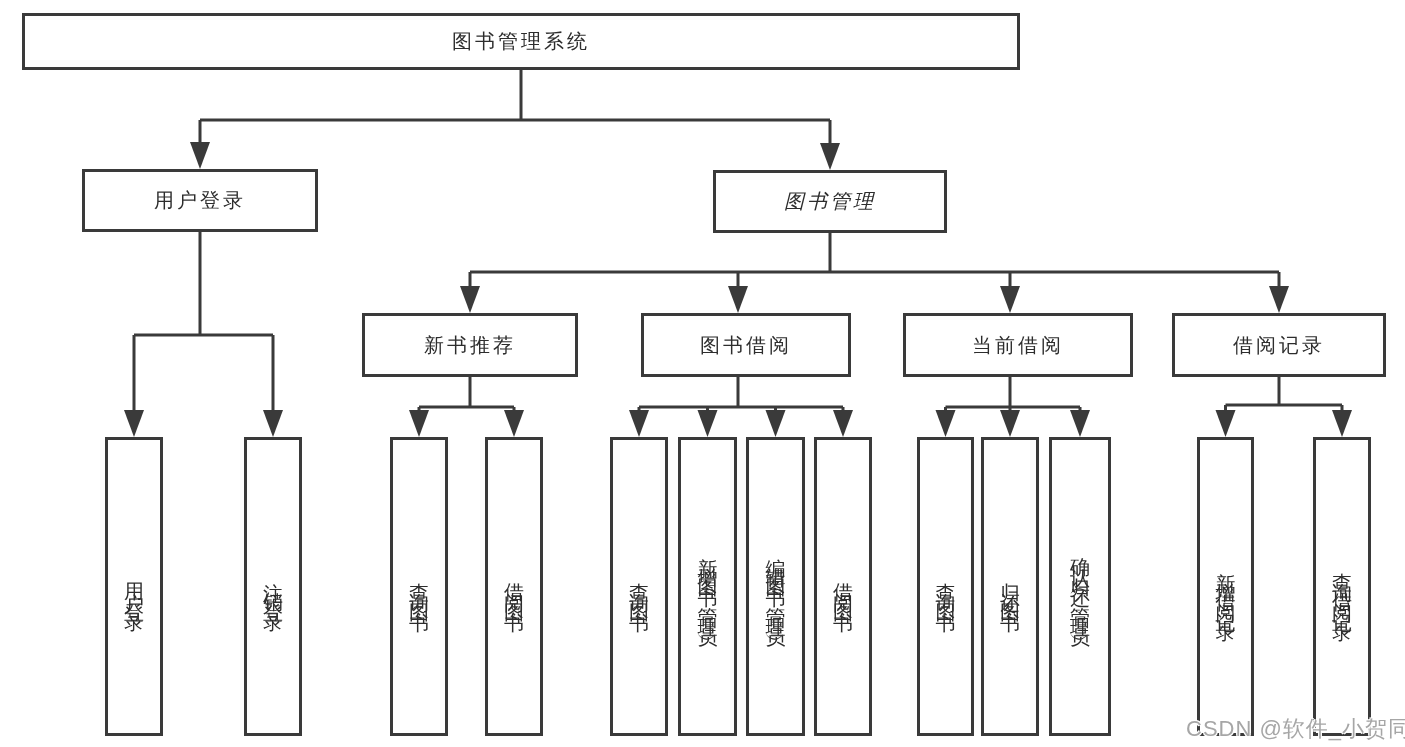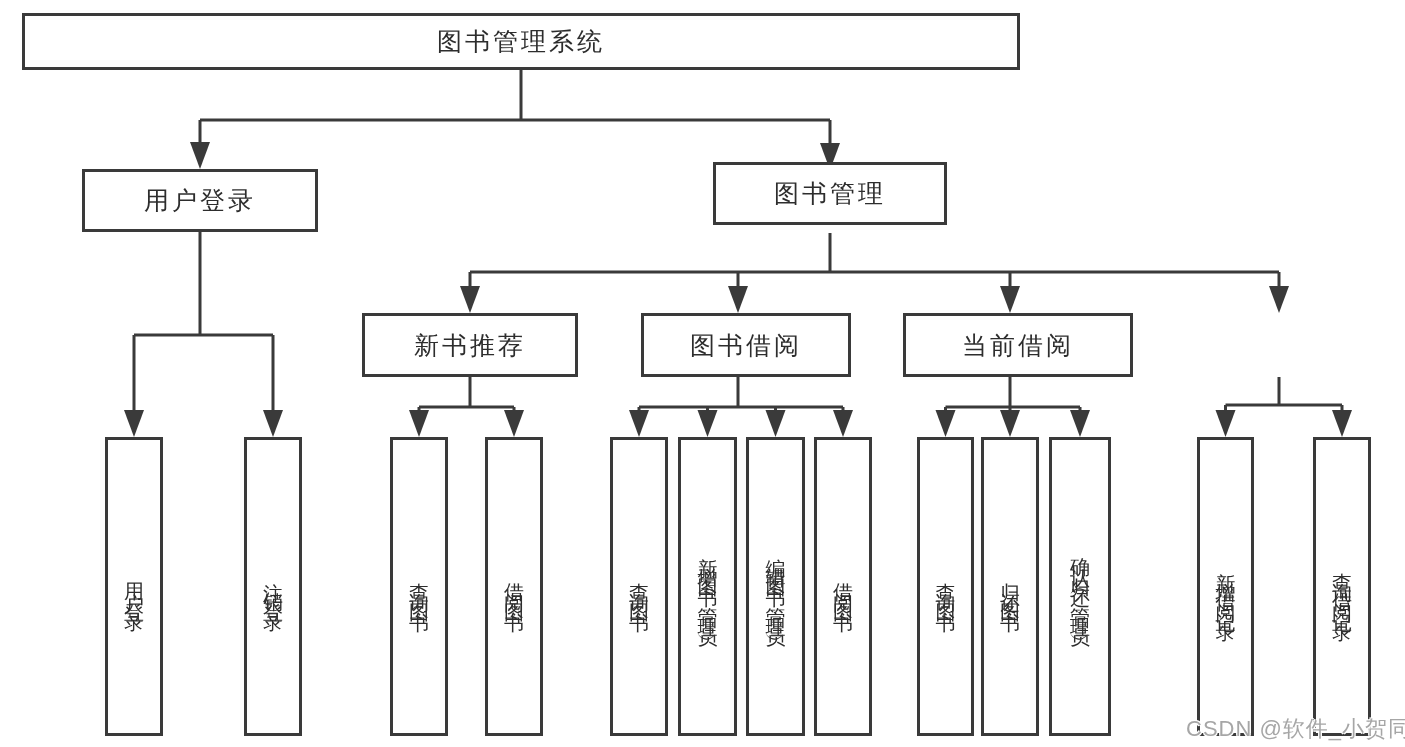--- a/index.html
+++ b/index.html
@@ -13,21 +13,21 @@
   svg.connectors { position:absolute; left:0; top:0; width:1405px; height:747px; }
   .cline { stroke:var(--line, #3a3a3a); stroke-width:3; fill:none; }
   .ahead { fill:var(--line, #3a3a3a); stroke:none; }
   .box {
     position:absolute; box-sizing:border-box;
     border:3px solid var(--line, #3a3a3a);
     background:var(--box-bg, #ffffff);
     display:flex; align-items:center; justify-content:center;
     z-index:2;
   }
-  .hbox span { font-size:25px; letter-spacing:3px; white-space:nowrap; }
+  .hbox span { font-size:20px; letter-spacing:3px; white-space:nowrap; }
   .vbox span {
     writing-mode:vertical-rl; text-orientation:mixed;
     font-size:20px; letter-spacing:10px; line-height:1.15;
     white-space:nowrap;
   }
   .watermark {
     position:absolute; left:1186px; top:714px; z-index:5;
     font-size:22px; letter-spacing:1px; white-space:nowrap;
     color:var(--watermark, #a6a6a6);
     text-shadow:-1px -1px 0 #fff, 1px -1px 0 #fff, -1px 1px 0 #fff, 1px 1px 0 #fff;
@@ -71,32 +71,35 @@
     </g>
   </svg>
 
   <div class="box hbox" style="left:22px; top:13px; width:998px; height:57px;">
     <span>图书管理系统</span>
   </div>
 
   <div class="box hbox" style="left:82px; top:169px; width:236px; height:63px;">
     <span>用户登录</span>
   </div>
-  <div class="box hbox" style="left:713px; top:162px; width:234px; height:63px;">
+  <div class="box hbox" style="left:713px; top:170px; width:234px; height:63px;font-style:italic;">
     <span>图书管理</span>
   </div>
 
   <div class="box hbox" style="left:362px; top:313px; width:216px; height:64px;justify-content:center;">
     <span>新书推荐</span>
   </div>
   <div class="box hbox" style="left:633px; top:313px; width:210px; height:64px;margin-left:8px;">
     <span>图书借阅</span>
   </div>
   <div class="box hbox" style="left:903px; top:313px; width:230px; height:64px;">
     <span>当前借阅</span>
+  </div>
+  <div class="box hbox" style="left:1172px; top:313px; width:214px; height:64px;">
+    <span>借阅记录</span>
   </div>
 
   <div class="box vbox" style="left:105px; top:437px; width:58px; height:299px;">
     <span>用户登录</span>
   </div>
   <div class="box vbox" style="left:244px; top:437px; width:58px; height:299px;">
     <span>注销登录</span>
   </div>
 
   <div class="box vbox" style="left:390px; top:437px; width:58px; height:299px;">

